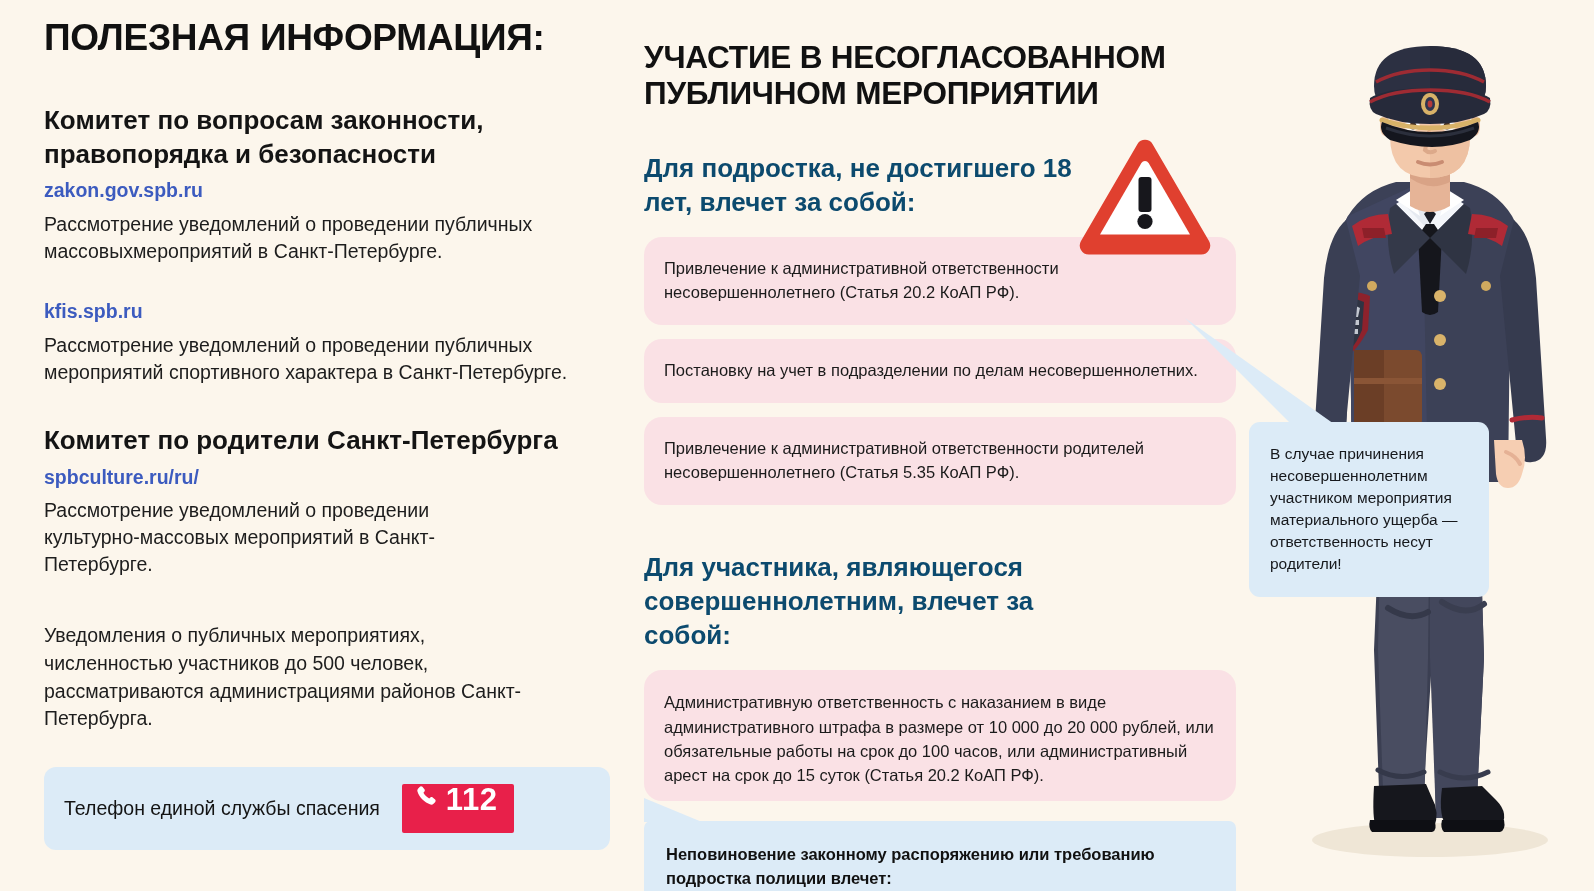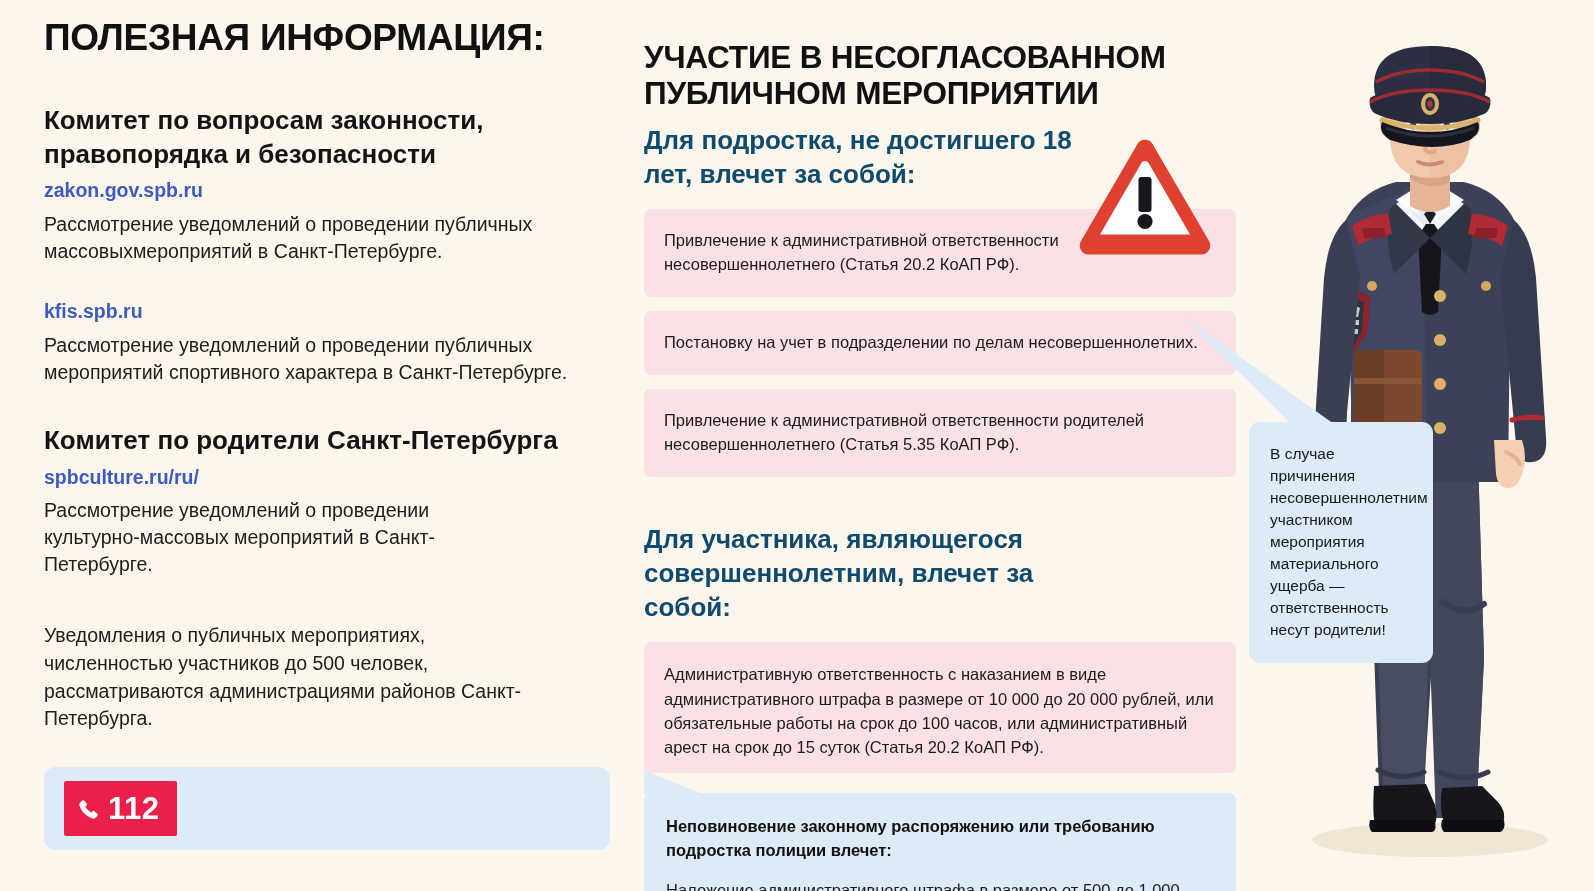--- a/index.html
+++ b/index.html
@@ -85,23 +85,23 @@
   }
   .phone-label {
     font-size: 19.5px;
     line-height: 1.28;
     color: #141414;
     margin-right: 22px;
   }
   .phone-badge {
     background: #e8204a;
     border-radius: 2px;
-    height: 55px;
+    height: 49px;
     display: flex;
-    align-items: center;
+    align-items: flex-start;
     padding: 0 17px 0 13px;
     gap: 9px;
   }
   .phone-badge .glyph {
     width: 22px;
     height: 22px;
     display: block;
   }
   .phone-number {
     color: #ffffff;
@@ -117,35 +117,35 @@
     left: 644px;
     top: 40px;
     width: 592px;
   }
   .section-title {
     font-size: 31.5px;
     font-weight: bold;
     line-height: 1.14;
     letter-spacing: -0.2px;
     color: #111111;
-    margin: 0 0 12px 0;
+    margin: 0 0 40px 0;
   }
   .red-heading {
     font-size: 26px;
     font-weight: bold;
     line-height: 1.3;
     color: #0c4a6e;
     margin: 0 0 18px 0;
   }
   .red-heading.second {
     margin-top: 46px;
   }
   .pink-card {
     background: #fae1e5;
-    border-radius: 7px;
+    border-radius: 18px;
     padding: 20px 22px 20px 20px;
     margin-bottom: 14px;
     box-sizing: border-box;
   }
   .pink-card p {
     margin: 0;
     font-size: 16.5px;
     line-height: 1.45;
     color: #1b1b1b;
   }
@@ -190,21 +190,21 @@
     top: 137px;
     width: 140px;
     height: 118px;
   }
 
   
   .speech-bubble {
     position: absolute;
     left: 1249px;
     top: 422px;
-    width: 184px;
+    width: 240px;
     background: #dcebf7;
     border-radius: 11px;
     padding: 21px 24px 22px 21px;
     box-sizing: border-box;
     z-index: 6;
   }
   .speech-bubble p {
     margin: 0;
     font-size: 15.5px;
     line-height: 1.42;
@@ -251,20 +251,21 @@
     <div class="org-block" style="margin-top:38px;">
       <div class="org-name">Комитет по родители Санкт-Петербурга</div>
       <a class="org-url" href="#">spbculture.ru/ru/</a>
       <div class="org-desc" style="max-width:470px;">Рассмотрение уведомлений о проведении культурно-массовых мероприятий в Санкт-Петербурге.</div>
     </div>
 
     <div class="note-para" style="max-width:510px;">Уведомления о публичных мероприятиях, численностью участников до 500 человек, рассматриваются администрациями районов Санкт-Петербурга.</div>
   </div>
 
   <div class="phone-box">
+    <div class="phone-label">Телефон единой службы спасения</div>
     <div class="phone-badge">
       <svg class="glyph" viewBox="0 0 24 24" aria-hidden="true">
         <path fill="#ffffff" d="M6.6 2.5c-.6 0-1.1.3-1.5.7L3.5 4.9c-.9.9-1.2 2.2-.8 3.4 1 3.2 2.9 6.2 5.4 8.7 2.5 2.5 5.5 4.4 8.7 5.4 1.2.4 2.5.1 3.4-.8l1.7-1.7c.8-.8.8-2.1 0-2.9l-2.6-2.3c-.7-.6-1.8-.6-2.5 0l-1.3 1.1c-1.3-.7-2.5-1.6-3.6-2.7-1.1-1.1-2-2.3-2.7-3.6l1.1-1.3c.6-.7.6-1.8 0-2.5L8.1 3.1c-.4-.4-.9-.6-1.5-.6z"></path>
       </svg>
       <span class="phone-number">112</span>
     </div>
   </div>
 
   <div class="col-right">
     <h2 class="section-title">УЧАСТИЕ В НЕСОГЛАСОВАННОМ ПУБЛИЧНОМ МЕРОПРИЯТИИ</h2>

